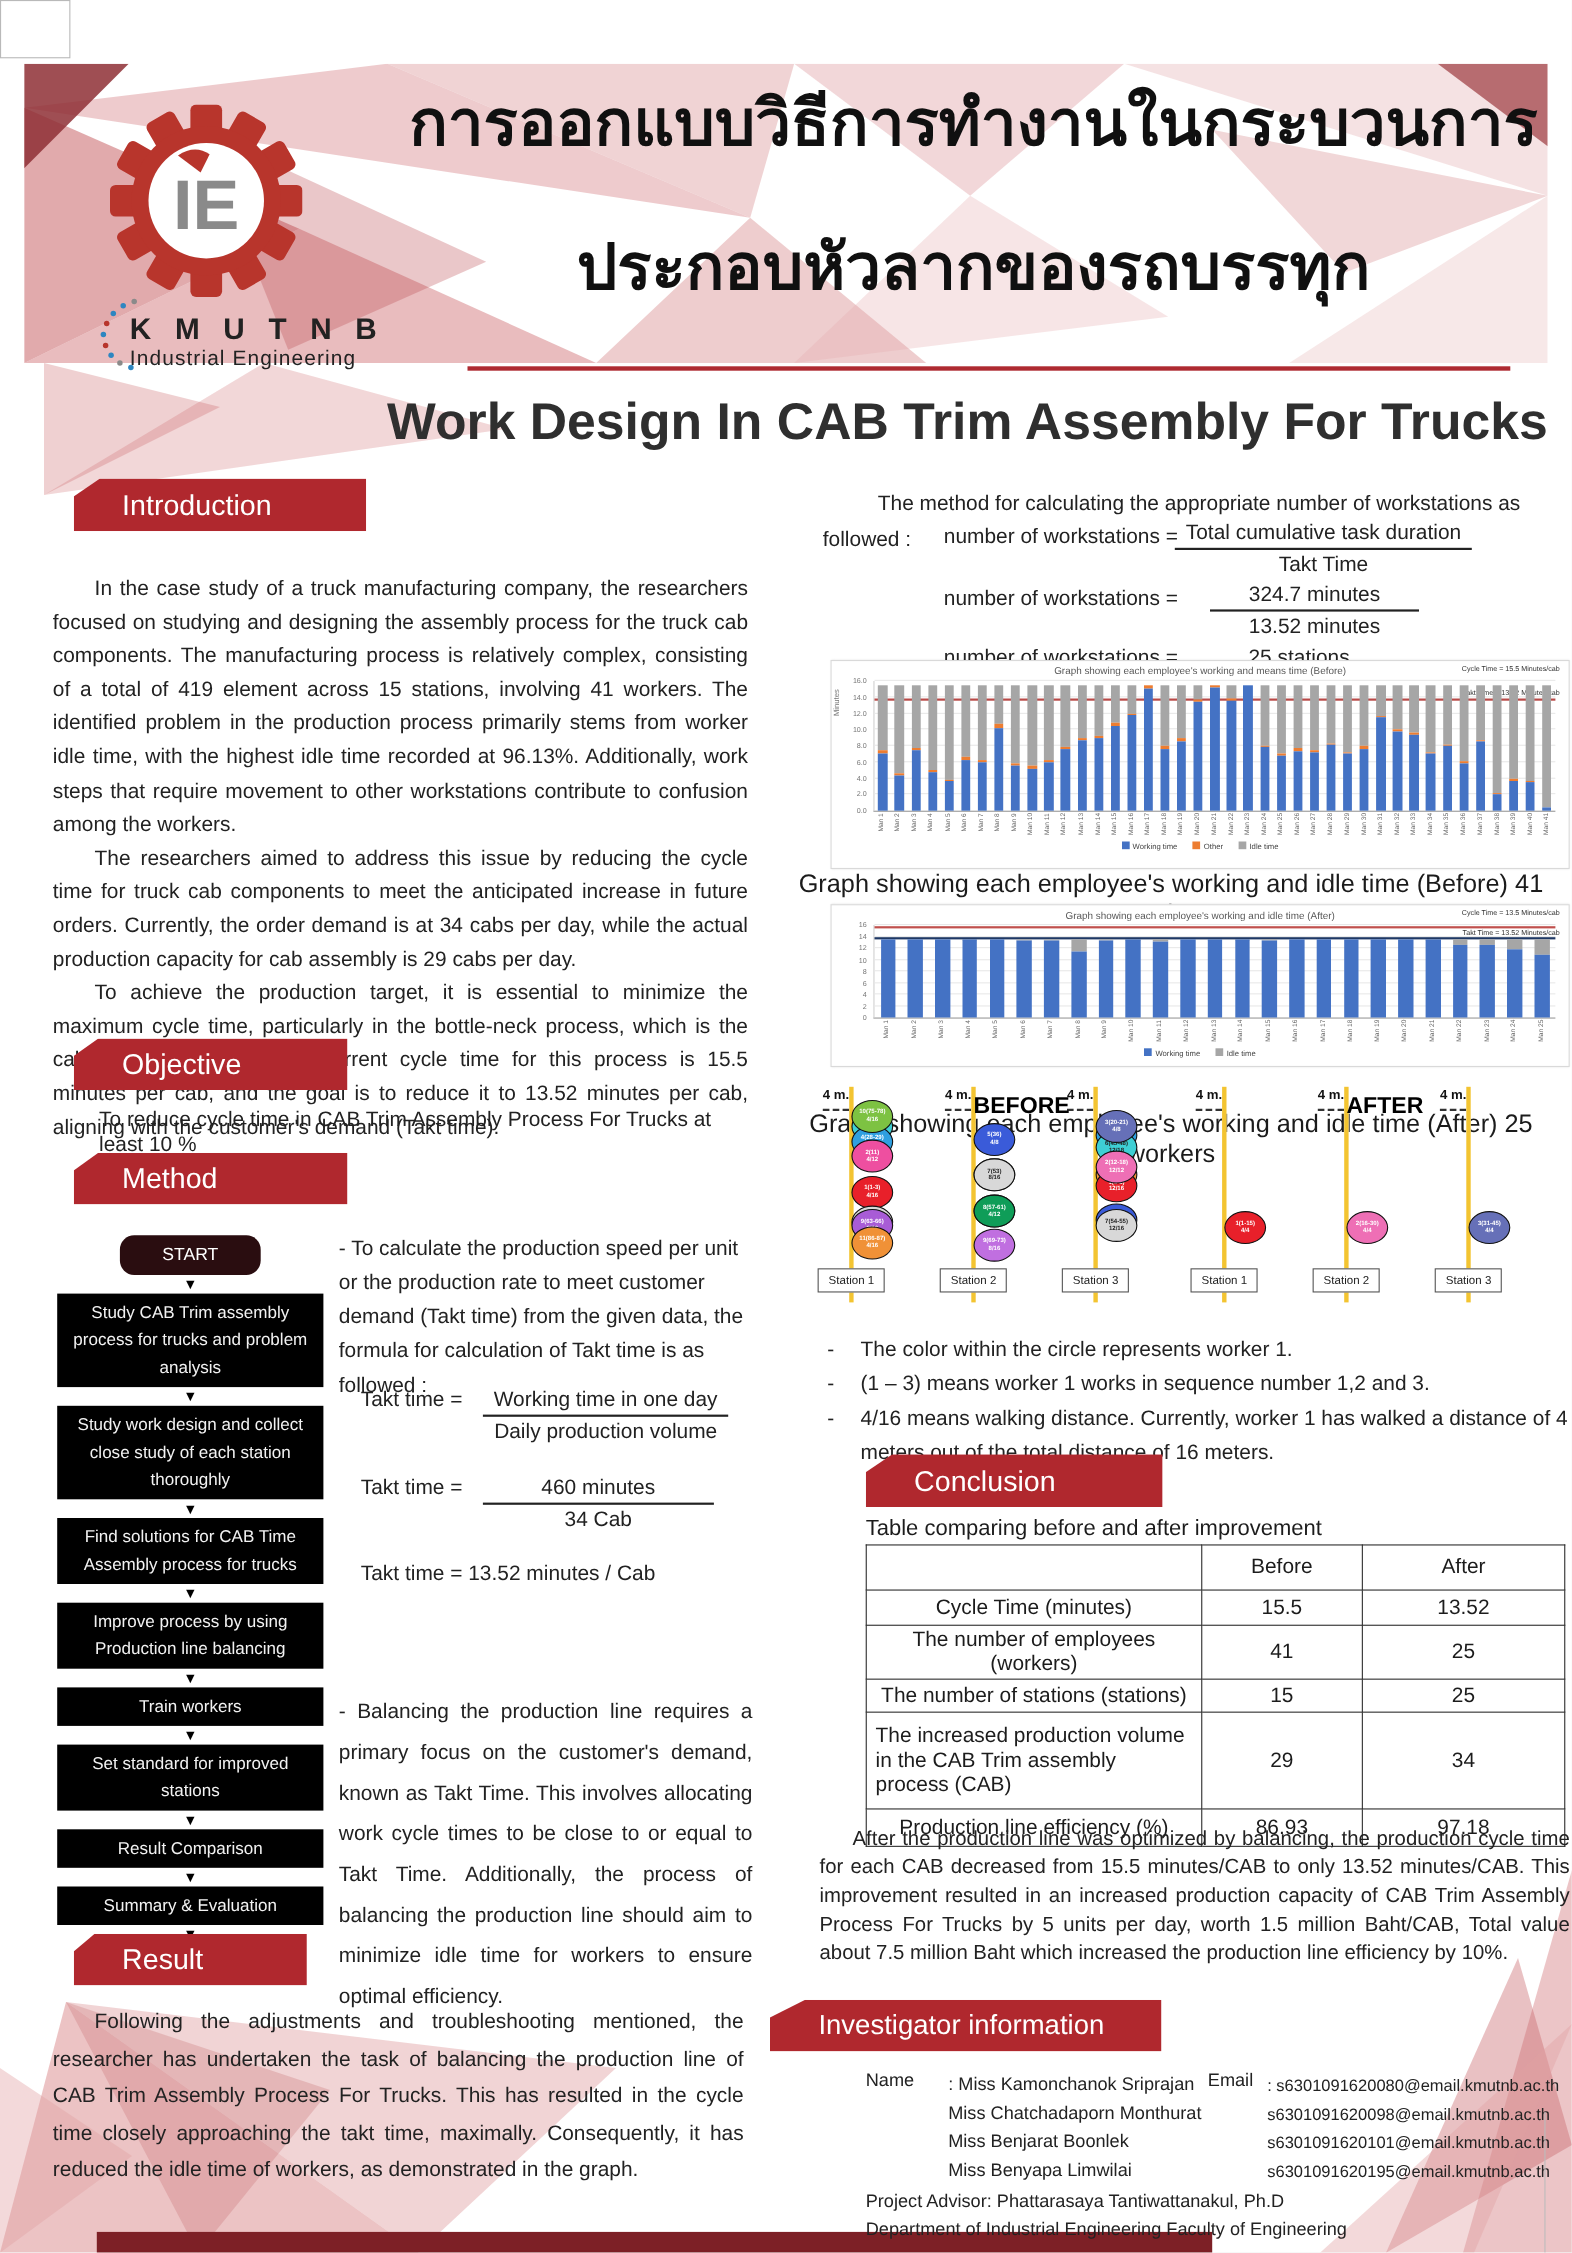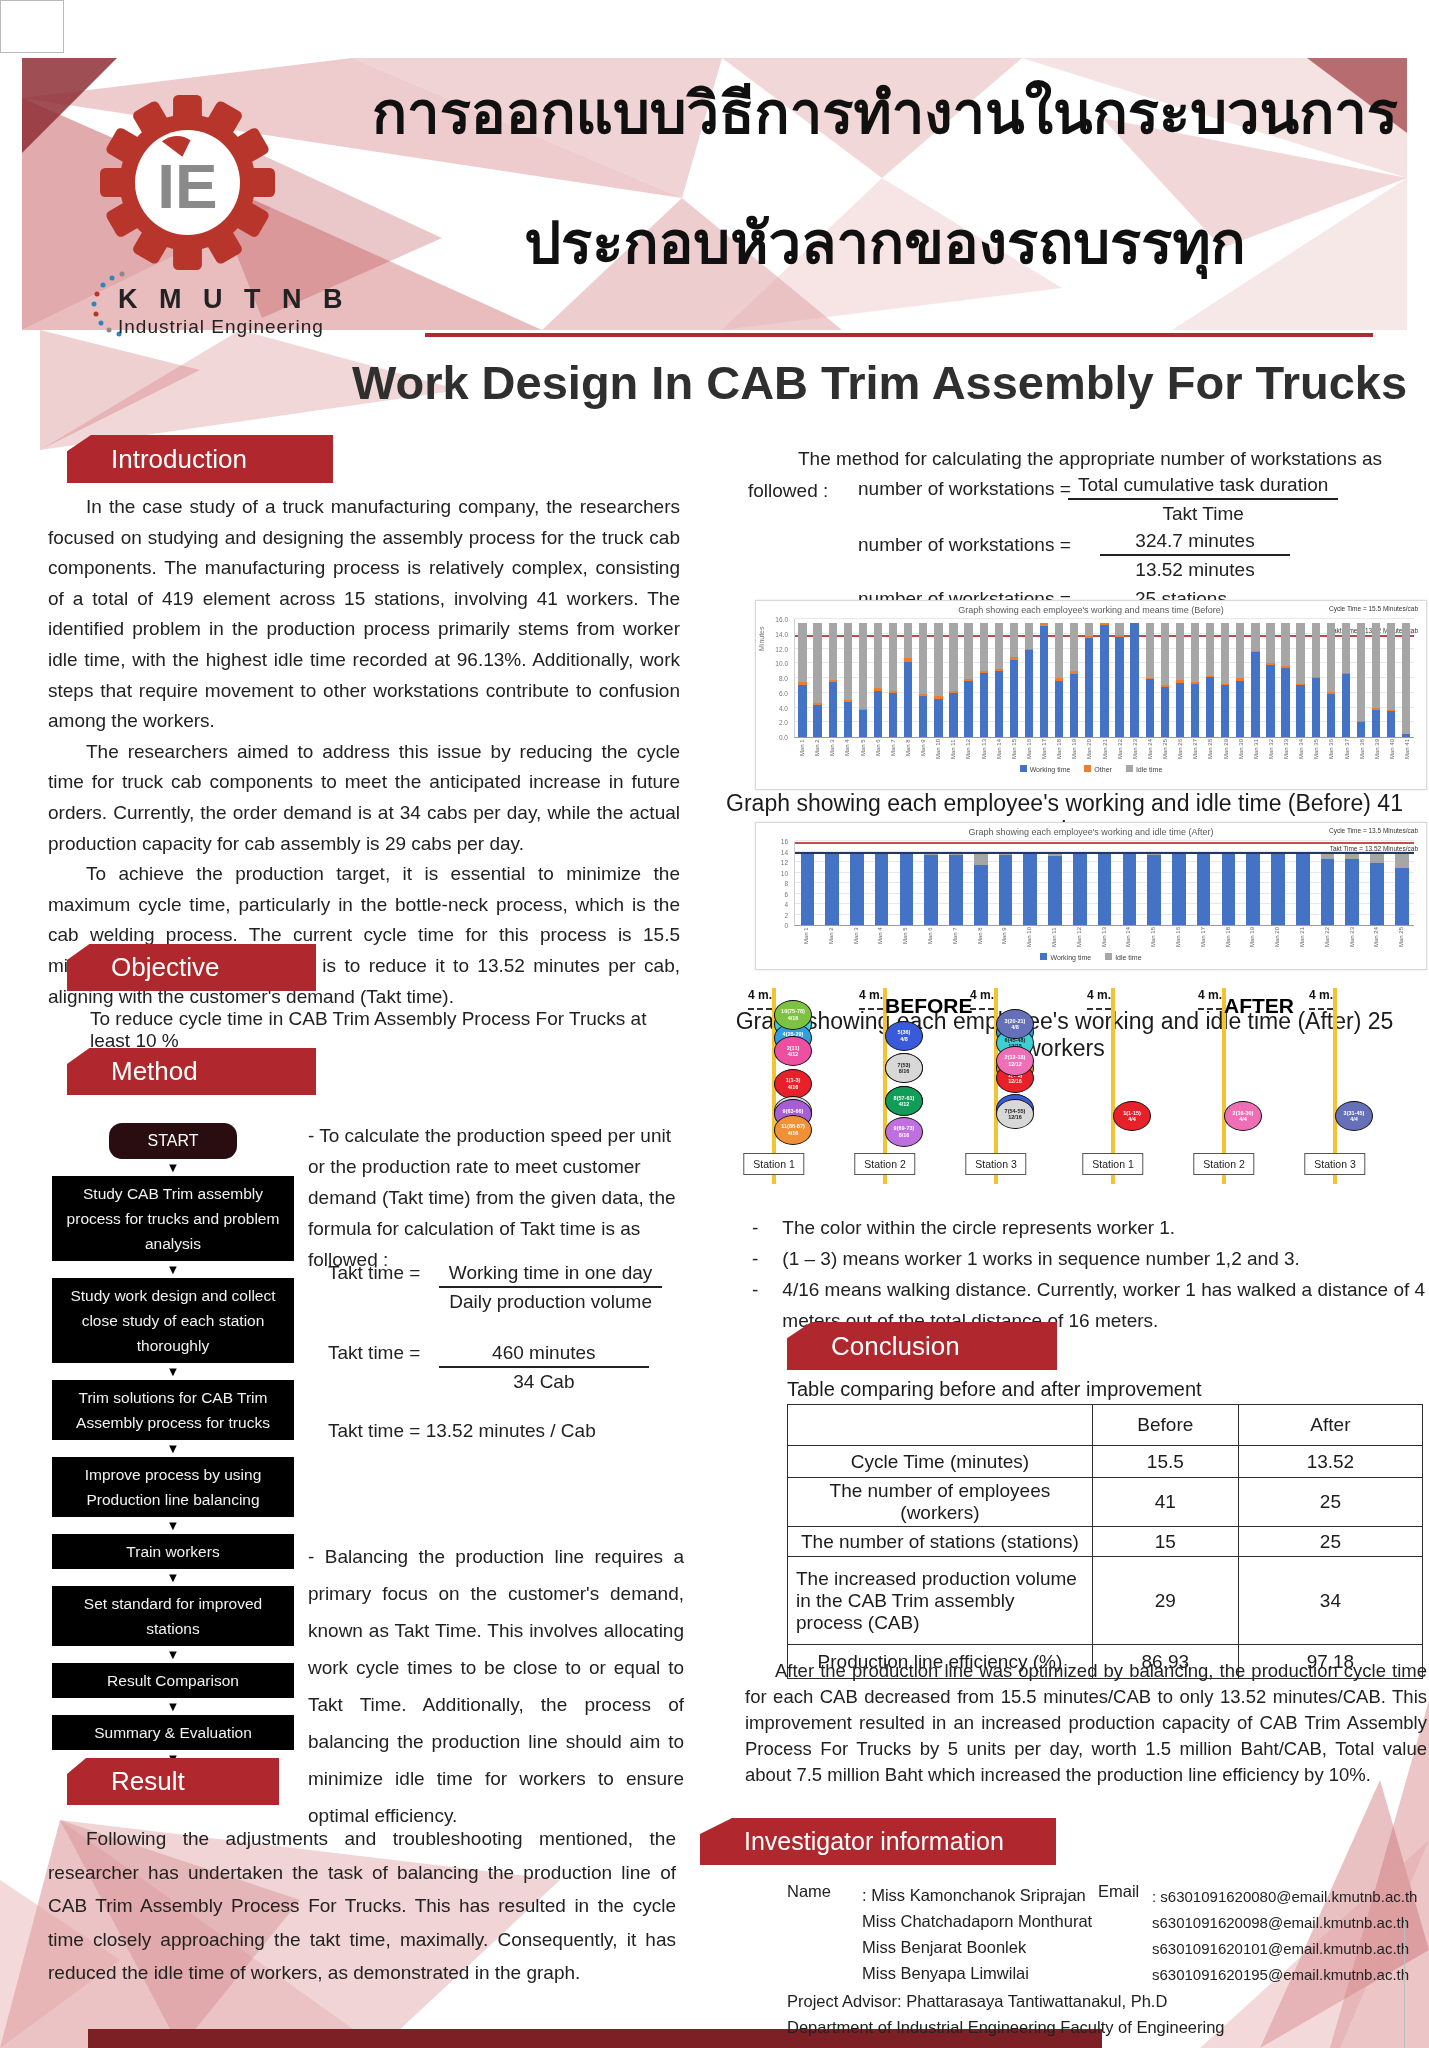--- a/index.html
+++ b/index.html
@@ -174,42 +174,42 @@
   <div class="abs kmutnb-sub">Industrial Engineering</div>
 
   <div class="abs thai-title">การออกแบบวิธีการทำงานในกระบวนการ</div>
   <div class="abs thai-title2">ประกอบหัวลากของรถบรรทุก</div>
   <div class="abs title-rule"></div>
   <div class="abs eng-title">Work Design In CAB Trim Assembly For Trucks</div>
 
   <div class="abs tab" style="left:67px;top:435px;width:222px;height:48px;">
     <span>Introduction</span>
   </div>
-  <div class="abs body-text" id="intro-text" style="left:48px;top:492px;width:632px;">
+  <div class="abs body-text" id="intro-text" style="left:48px;top:521px;width:632px;">
       <p>In the case study of a truck manufacturing company, the researchers focused on studying and designing the assembly process for the truck cab components. The manufacturing process is relatively complex, consisting of a total of 419 element across 15 stations, involving 41 workers. The identified problem in the production process primarily stems from worker idle time, with the highest idle time recorded at 96.13%. Additionally, work steps that require movement to other workstations contribute to confusion among the workers.</p>
       <p>The researchers aimed to address this issue by reducing the cycle time for truck cab components to meet the anticipated increase in future orders. Currently, the order demand is at 34 cabs per day, while the actual production capacity for cab assembly is 29 cabs per day.</p>
       <p>To achieve the production target, it is essential to minimize the maximum cycle time, particularly in the bottle-neck process, which is the cab welding process. The current cycle time for this process is 15.5 minutes per cab, and the goal is to reduce it to 13.52 minutes per cab, aligning with the customer's demand (Takt time).</p>
     </div>
 
   <div class="abs tab" style="left:67px;top:944px;width:205px;height:47px;">
     <span>Objective</span>
   </div>
   <div class="abs" style="left:90px;top:1008px;width:600px;font-size:19px;color:#222;">To reduce cycle time in CAB Trim Assembly Process For Trucks at least 10 %</div>
 
   <div class="abs tab" style="left:67px;top:1048px;width:205px;height:47px;">
     <span>Method</span>
   </div>
   <div class="abs flow" id="flowchart">
       <div class="fterm">START</div>
       <div class="farrow">▼</div>
       <div class="fbox">Study CAB Trim assembly process for trucks and problem analysis</div>
       <div class="farrow">▼</div>
       <div class="fbox">Study work design and collect close study of each station thoroughly</div>
       <div class="farrow">▼</div>
-      <div class="fbox">Trim solutions for CAB Trim Assembly process for trucks</div>
+      <div class="fbox">Find solutions for CAB Time Assembly process for trucks</div>
       <div class="farrow">▼</div>
       <div class="fbox">Improve process by using Production line balancing</div>
       <div class="farrow">▼</div>
       <div class="fbox">Train workers</div>
       <div class="farrow">▼</div>
       <div class="fbox">Set standard for improved stations</div>
       <div class="farrow">▼</div>
       <div class="fbox">Result Comparison</div>
       <div class="farrow">▼</div>
       <div class="fbox">Summary &amp; Evaluation</div>

